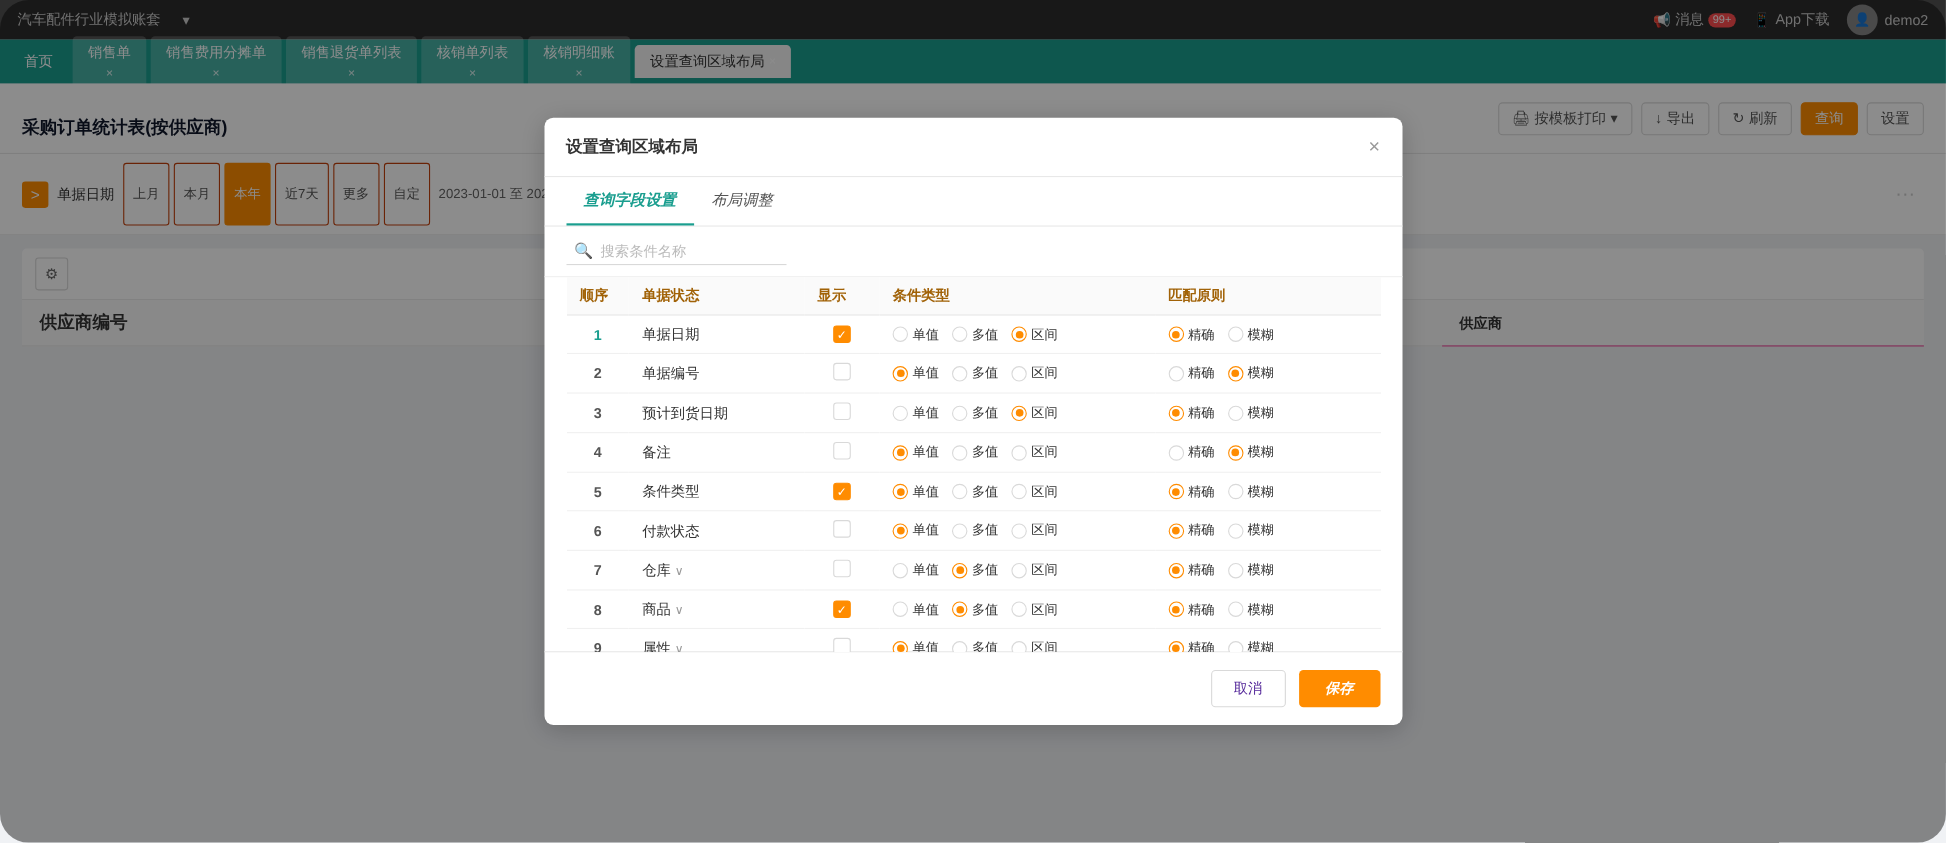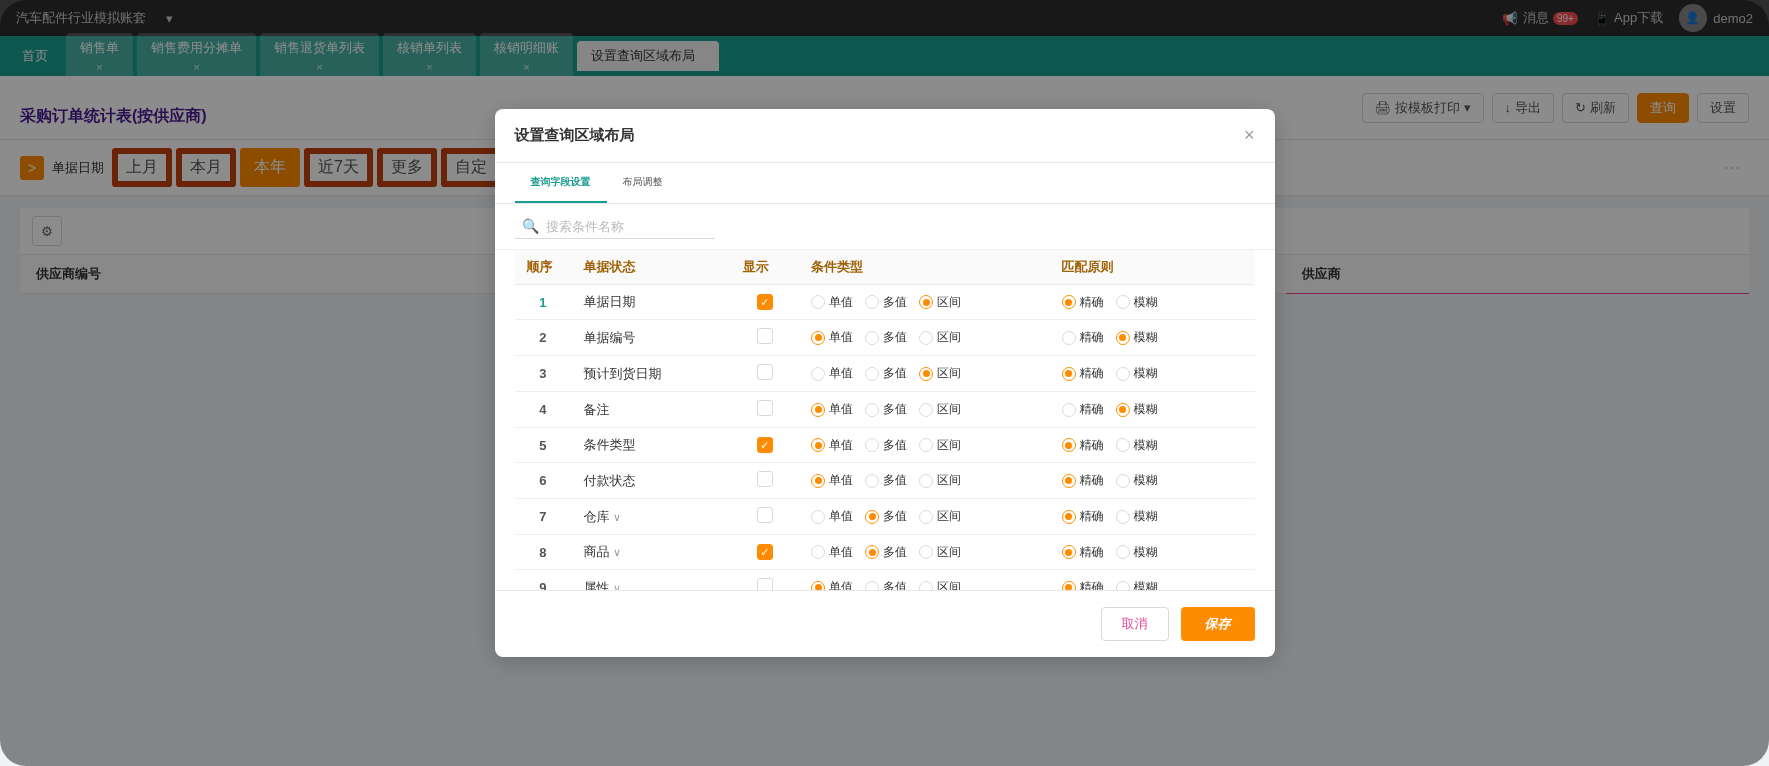--- a/index.html
+++ b/index.html
@@ -48,38 +48,38 @@
 
     
     .page-header {
       background: #fff;
       padding: 12px 20px;
       display: flex;
       align-items: center;
       justify-content: space-between;
       border-bottom: 1px solid #e8e8e8;
     }
-    .page-title { font-size: 16px; font-weight: bold; color: #4c1d95; margin-top: 18px; }
+    .page-title { font-size: 16px; font-weight: bold; color: #0f172a; margin-top: 18px; }
     .page-actions { display: flex; gap: 8px; }
     .action-btn { padding: 5px 12px; border: 1px solid #d9d9d9; border-radius: 4px; background: #fff; cursor: pointer; font-size: 13px; display: flex; align-items: center; gap: 4px; color: #555; }
     .action-btn-primary { background: #ff8c00; color: #fff; border-color: #ff8c00; }
 
     
     .filter-bar {
       background: #fff;
       padding: 8px 20px;
       display: flex;
       align-items: center;
       gap: 8px;
       border-bottom: 1px solid #e8e8e8;
     }
     .expand-btn { width: 24px; height: 24px; background: #ff8c00; color: #fff; border: none; border-radius: 3px; cursor: pointer; font-size: 14px; display: flex; align-items: center; justify-content: center; }
     .filter-label { font-size: 13px; color: #333; }
     .date-filter-btns { display: flex; gap: 4px; align-items: center; }
-    .date-btn { padding: 3px 8px; border: 6px solid #c2410c; border-radius: 3px; background: #fff; cursor: pointer; font-size: 16px; color: #555; }
+    .date-btn { padding: 19px 8px; border: 1px solid #c2410c; border-radius: 3px; background: #fff; cursor: pointer; font-size: 12px; color: #555; }
     .date-btn.active { background: #ff8c00; color: #fff; border-color: #ff8c00; }
     .date-range { font-size: 12px; color: #666; }
 
     
     .main-content {
       background: #f0f2f5;
       padding: 12px 20px;
       min-height: calc(100vh - 160px);
       position: relative;
     }
@@ -109,21 +109,21 @@
     .modal-header {
       padding: 16px 20px;
       border-bottom: 1px solid #e8e8e8;
       display: flex;
       align-items: center;
       justify-content: space-between;
     }
     .modal-title { font-size: 15px; font-weight: bold; color: #333; }
     .modal-close { cursor: pointer; color: #999; font-size: 18px; border: none; background: none; }
     .modal-tabs { display: flex; gap: 0; padding: 0 20px; border-bottom: 1px solid #e8e8e8; }
-    .modal-tab { padding: 12px 16px; font-size: 10px; color: #555; cursor: pointer; border-bottom: 2px solid transparent; }
+    .modal-tab { padding: 12px 16px; font-size: 14px; color: #555; cursor: pointer; border-bottom: 2px solid transparent; font-style: italic; }
     .modal-tab.active { color: #1a9e8f; border-bottom: 2px solid #1a9e8f; font-weight: bold; }
     .modal-search { padding: 10px 20px; border-bottom: 1px solid #f0f0f0; display: flex; align-items: center; gap: 8px; }
     .search-input-wrap { display: flex; align-items: center; border-bottom: 1px solid #d9d9d9; padding: 4px 8px; gap: 6px; width: 200px; }
     .search-input { border: none; outline: none; font-size: 13px; color: #333; width: 100%; background: transparent; }
     .search-input::placeholder { color: #bbb; }
     .modal-body { flex: 1; overflow-y: auto; padding: 0; }
 
     
     .config-table { width: 100%; border-collapse: collapse; }
     .config-table th {
@@ -162,21 +162,21 @@
     .radio-label { font-size: 12px; color: #333; }
 
     
     .modal-footer {
       padding: 16px 20px;
       border-top: 1px solid #e8e8e8;
       display: flex;
       justify-content: flex-end;
       gap: 12px;
     }
-    .btn-cancel { padding: 7px 20px; border: 1px solid #d9d9d9; border-radius: 4px; background: #fff; cursor: pointer; font-size: 13px; color: #ec4899; }
+    .btn-cancel { padding: 7px 20px; border: 1px solid #d9d9d9; border-radius: 4px; background: #fff; cursor: pointer; font-size: 13px; color: #4c1d95; }
     .btn-save { padding: 7px 24px; border: none; border-radius: 4px; background: #ff8c00; cursor: pointer; font-size: 13px; color: #fff; font-weight: bold; font-style: italic; }
 
     
     .modal-body::-webkit-scrollbar { width: 6px; }
     .modal-body::-webkit-scrollbar-track { background: #f0f0f0; }
     .modal-body::-webkit-scrollbar-thumb { background: #ccc; border-radius: 3px; }
 
     .dropdown-arrow { font-size: 11px; color: #999; }
   </style>
 </head>
@@ -282,21 +282,21 @@
 <div class="main-content">
   <div style="background:#fff;border-radius:4px;">
     <div style="display:flex;align-items:center;padding:8px 12px;border-bottom:1px solid #e8e8e8;">
       <button class="gear-btn">
         <span>⚙</span>
       </button>
     </div>
     <table style="width:100%;border-collapse:collapse;">
       <thead>
         <tr>
-          <th style="padding:10px 16px;background:#fafafa;border-bottom:1px solid #e8e8e8;text-align:left;font-size:13px;color:#333;">供应商编号</th>
+          <th style="padding:10px 16px;background:#fafafa;border-bottom:1px solid #e8e8e8;text-align:left;font-size:16px;color:#333;">供应商编号</th>
           <th style="padding:10px 16px;background:#fafafa;border-bottom:1px solid #e8e8e8;text-align:left;font-size:13px;color:#333;">供应商名称</th>
           <th style="padding:10px 16px;background:#fafafa;border-bottom:1px solid #ec4899;text-align:left;font-size:13px;color:#333;">供应商</th>
         </tr>
       </thead>
     </table>
   </div>
 </div>
 
 <div class="overlay">
   <div class="modal">

